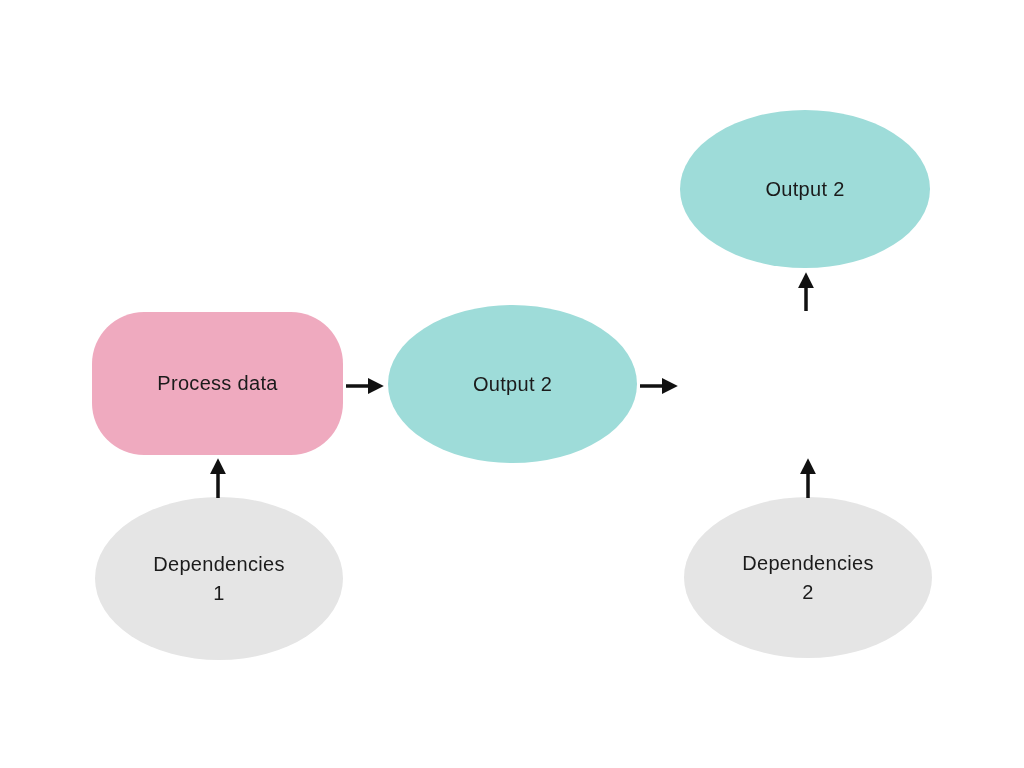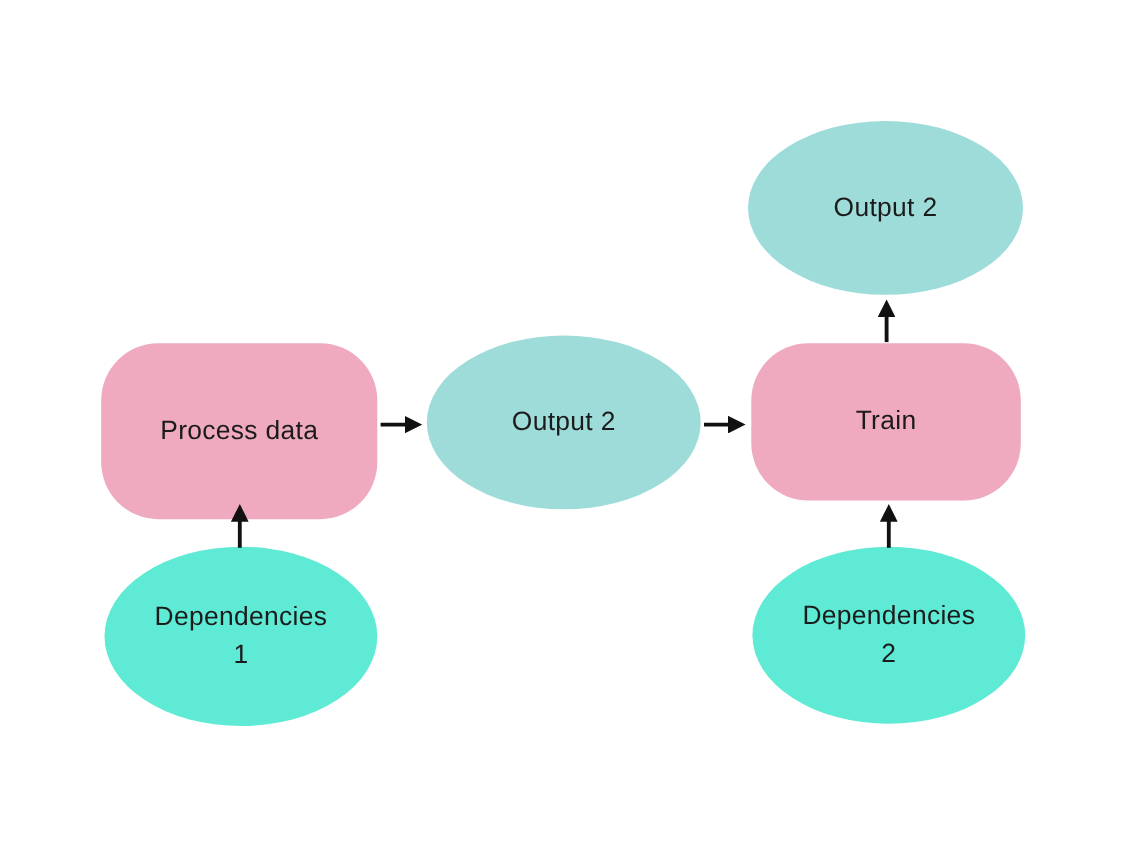--- a/index.html
+++ b/index.html
@@ -16,32 +16,32 @@
     width: 1024px; height: 768px;
   }
   .node {
     position: absolute;
     display: flex;
     flex-direction: column;
     align-items: center;
     justify-content: center;
     text-align: center;
     color: #1b1b1b;
-    font-size: 24px;
+    font-size: 20px;
     font-weight: 500;
     letter-spacing: 0.3px;
     line-height: 1.45;
   }
   .rounded-rect { border-radius: 52px; }
   .ellipse { border-radius: 50%; }
   .fill-pink { background: #efaabf; }
   .fill-teal { background: #9edcd9; }
-  .fill-blue { background: #5eead4; text-align: right; }
+  .fill-blue { background: #e5e5e5; text-align: right; }
 
-  #node-process-data   { left: 92px;  top: 312px; width: 251px; height: 160px; }
+  #node-process-data   { left: 92px;  top: 312px; width: 251px; height: 143px; }
   #node-output-1       { left: 388px; top: 305px; width: 249px; height: 158px; }
   #node-train          { left: 683px; top: 312px; width: 245px; height: 143px; }
   #node-output-2       { left: 680px; top: 110px; width: 250px; height: 158px; }
   #node-dependencies-1 { left: 95px;  top: 497px; width: 248px; height: 163px; }
   #node-dependencies-2 { left: 684px; top: 497px; width: 248px; height: 161px; }
 
   svg.arrows {
     position: absolute;
     left: 0; top: 0;
     pointer-events: none;
@@ -53,23 +53,20 @@
 <div class="canvas">
 
   <div id="node-process-data" class="node rounded-rect fill-pink">
     <span>Process data</span>
   </div>
 
   <div id="node-output-1" class="node ellipse fill-teal">
     <span>Output 2</span>
   </div>
 
-  <div id="node-train" class="node rounded-rect fill-pink">
-    <span>Train</span>
-  </div>
 
   <div id="node-output-2" class="node ellipse fill-teal">
     <span>Output 2</span>
   </div>
 
   <div id="node-dependencies-1" class="node ellipse fill-blue">
     <span>Dependencies</span>
     <span>1</span>
   </div>
 

